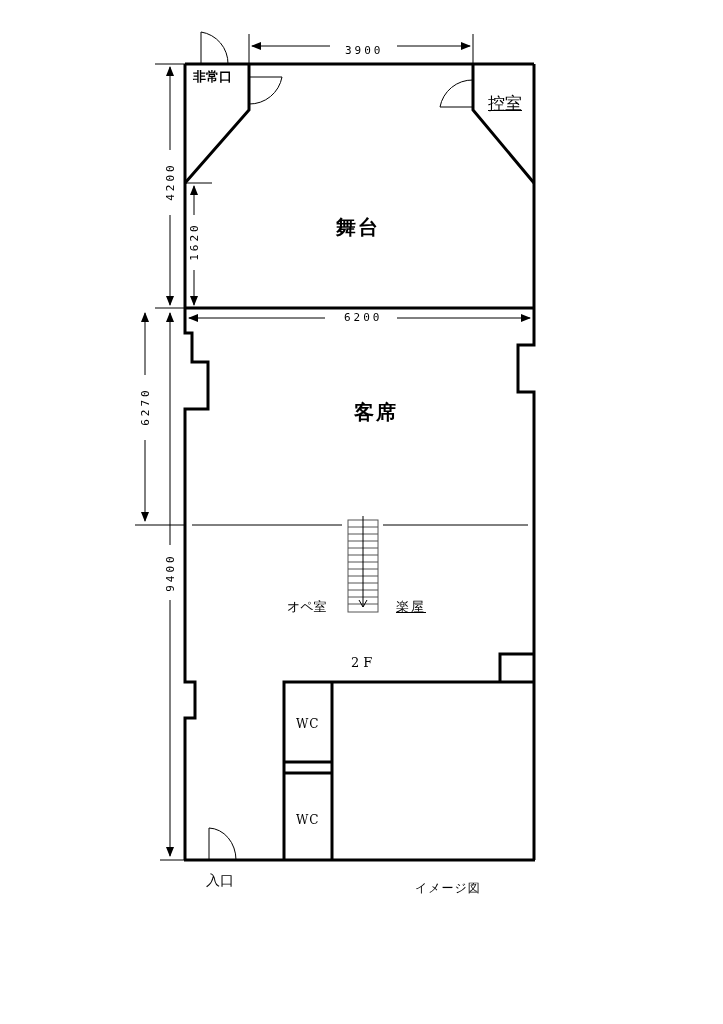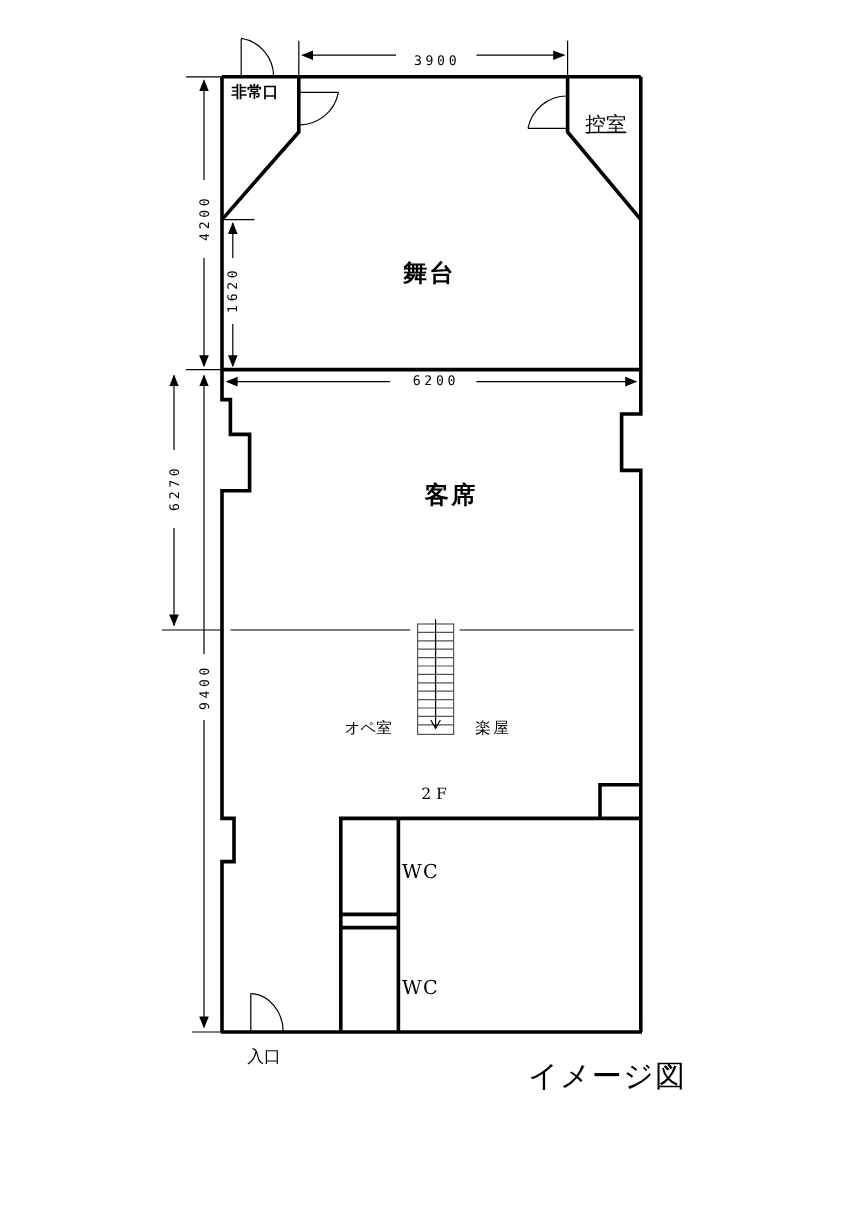--- a/index.html
+++ b/index.html
@@ -5,22 +5,22 @@
   html, body { margin: 0; padding: 0; background: #ffffff; }
   body { width: 723px; height: 1024px; position: relative; overflow: hidden;
          font-family: "DejaVu Sans", sans-serif; color: #000; }
   svg { position: absolute; left: 0; top: 0; }
   .lbl { position: absolute; white-space: nowrap; color: #000; }
   .room-lg { font-size: 20px; font-weight: bold; letter-spacing: 2px; }
   .room-md { font-size: 17px; text-decoration: underline; }
   .room-sm { font-size: 13px; }
   .dim { font-size: 11px; letter-spacing: 3px; font-family: "DejaVu Sans Mono", monospace; background: #fff; padding: 0 2px; }
   .dim-v { transform: rotate(-90deg); transform-origin: center center; }
-  .wc { font-size: 16px; font-family: "DejaVu Serif", serif; letter-spacing: 1px; margin-left: 39px; }
-  .caption { font-size: 25px; letter-spacing: 1px; margin-left: 25px; }
+  .wc { font-size: 12px; font-family: "DejaVu Serif", serif; letter-spacing: 1px; }
+  .caption { font-size: 12px; letter-spacing: 1px; }
 </style>
 </head>
 <body>
 
 <svg width="723" height="1024" viewBox="0 0 723 1024" xmlns="http://www.w3.org/2000/svg">
   <defs>
     <marker id="arr" markerWidth="10" markerHeight="10" refX="9" refY="5" orient="auto" markerUnits="userSpaceOnUse">
       <path d="M0,1 L10,5 L0,9 Z" fill="#000"></path>
     </marker>
   </defs>
@@ -126,18 +126,18 @@
 <span class="lbl dim dim-v" style="left:173px;top:235px;">1620</span>
 <span class="lbl dim" style="left:342px;top:311px;">6200</span>
 <span class="lbl dim dim-v" style="left:124px;top:400px;">6270</span>
 <span class="lbl dim dim-v" style="left:149px;top:566px;">9400</span>
 
 <span class="lbl room-sm" style="left:193px;top:68px;font-weight:bold;text-align:right;">非常口</span>
 <span class="lbl room-md" style="left:488px;top:92px;">控室</span>
 <span class="lbl room-lg" style="left:336px;top:214px;">舞台</span>
 <span class="lbl room-lg" style="left:354px;top:399px;">客席</span>
 <span class="lbl room-sm" style="left:287px;top:598px;text-align:center;">オペ室</span>
-<span class="lbl room-sm" style="left:396px;top:598px;letter-spacing:2px;">楽屋</span>
+<span class="lbl room-sm" style="left:396px;top:598px;letter-spacing:2px;text-decoration:underline;">楽屋</span>
 <span class="lbl room-sm" style="left:351px;top:619px;letter-spacing:4px;font-family:'DejaVu Serif',serif;margin-top:36px;">2F</span>
 <span class="lbl wc" style="left:296px;top:717px;">WC</span>
 <span class="lbl wc" style="left:296px;top:813px;">WC</span>
 <span class="lbl room-sm" style="left:206px;top:872px;font-size:14px;">入口</span>
 <span class="lbl caption" style="left:415px;top:880px;">イメージ図</span>
 
 </body></html>

